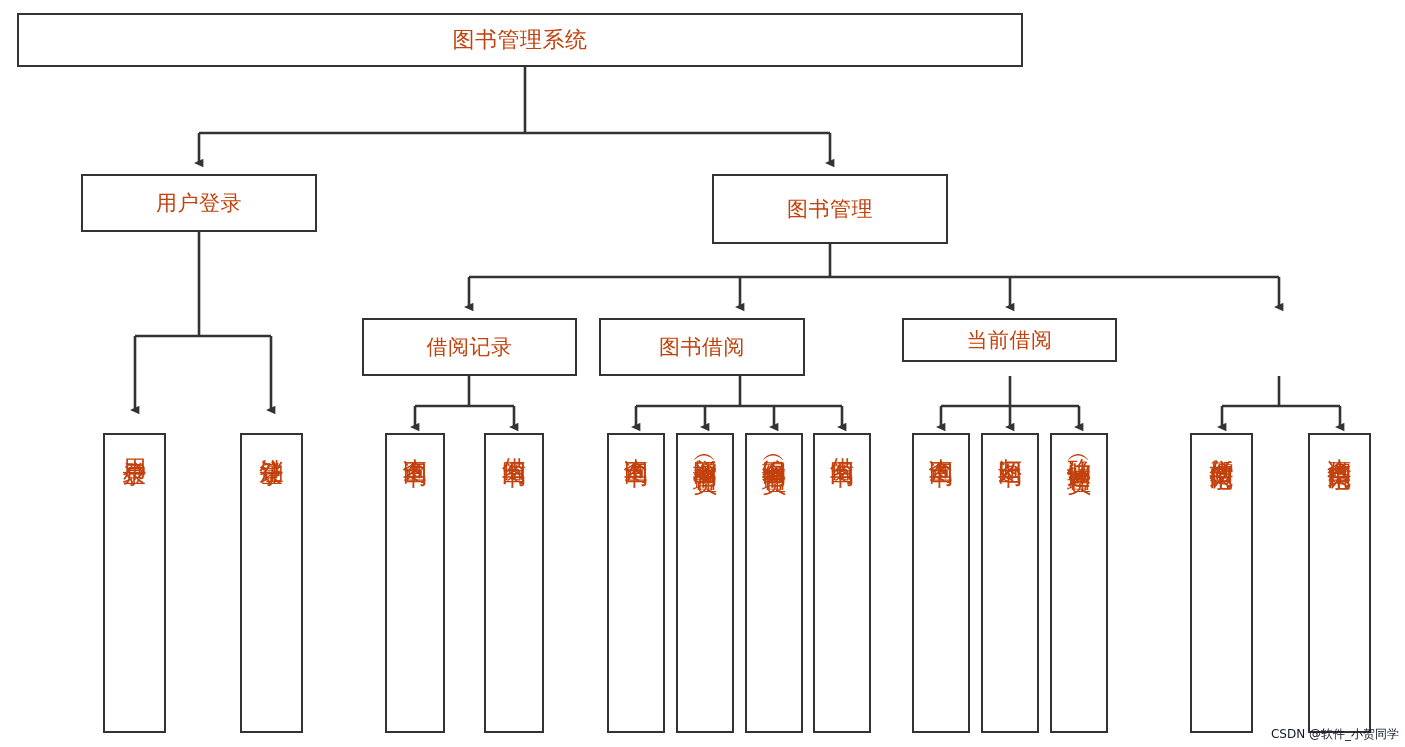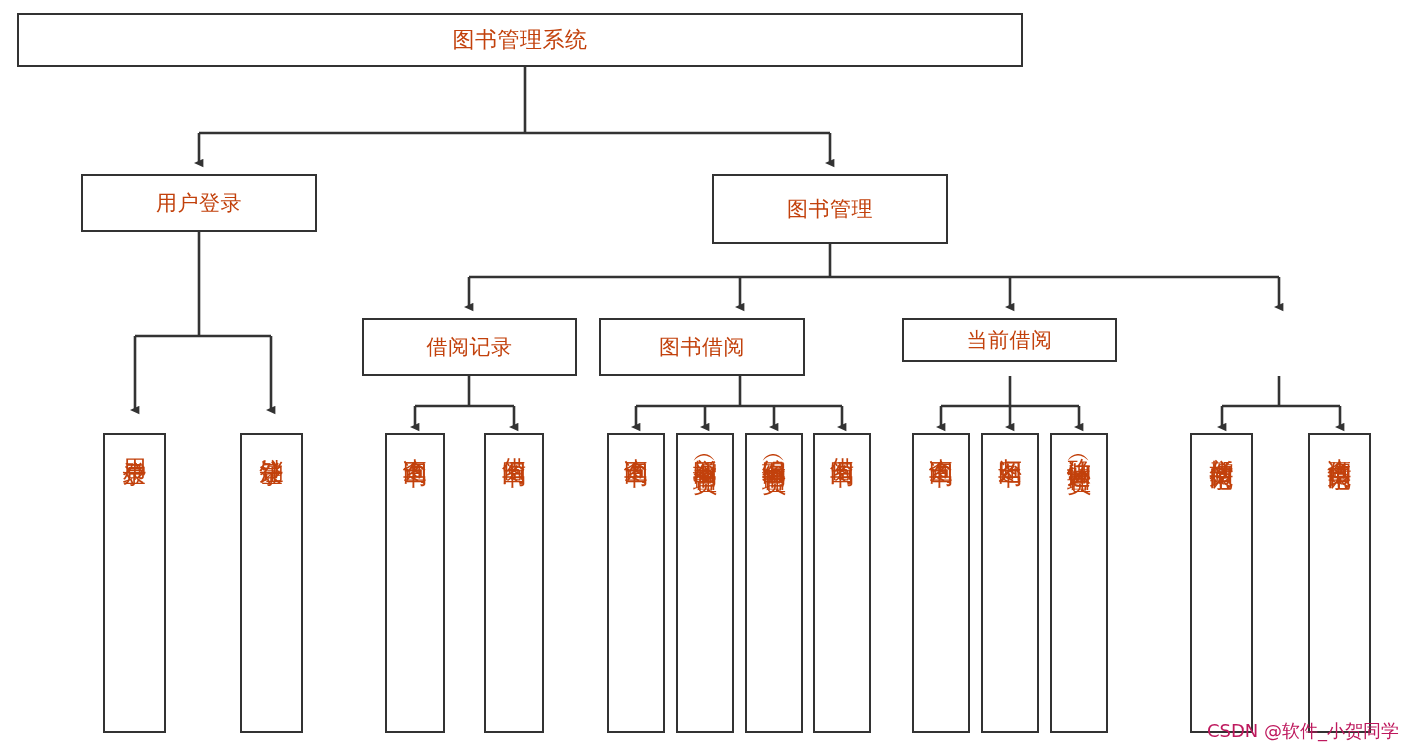--- a/index.html
+++ b/index.html
@@ -57,22 +57,22 @@
     text-orientation: upright;
     font-size: 24px;
     letter-spacing: 2px;
     line-height: 1;
     -webkit-writing-mode: vertical-rl;
   }
   .watermark {
     position: absolute;
     right: 6px;
     bottom: 4px;
-    font-size: 18px;
-    color: #be185d;
+    font-size: 12px;
+    color: #0f172a;
     z-index: 5;
     white-space: pre;
     font-family: "DejaVu Sans", "Liberation Sans", sans-serif;
   }
 </style>
 </head>
 <body>
 
 <div id="canvas">
 

